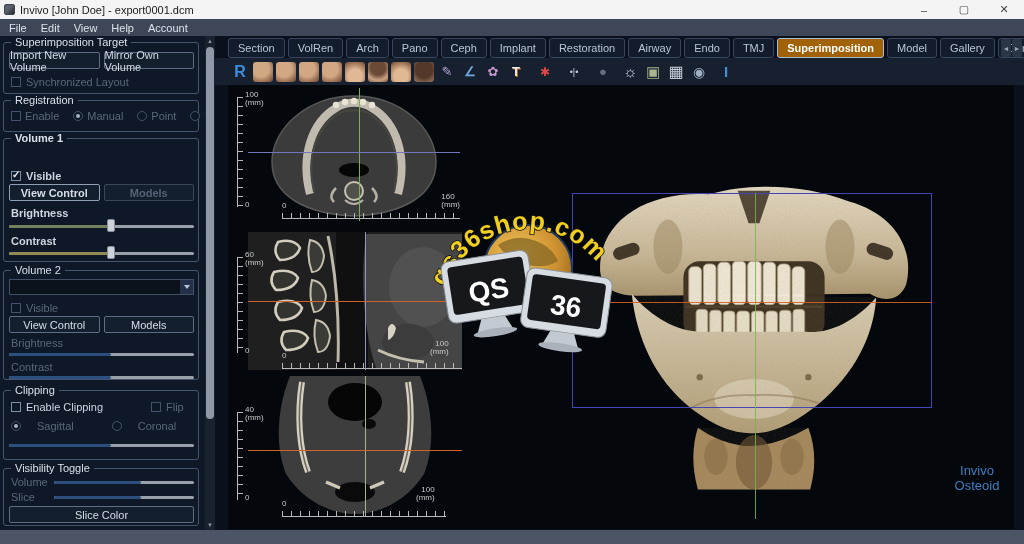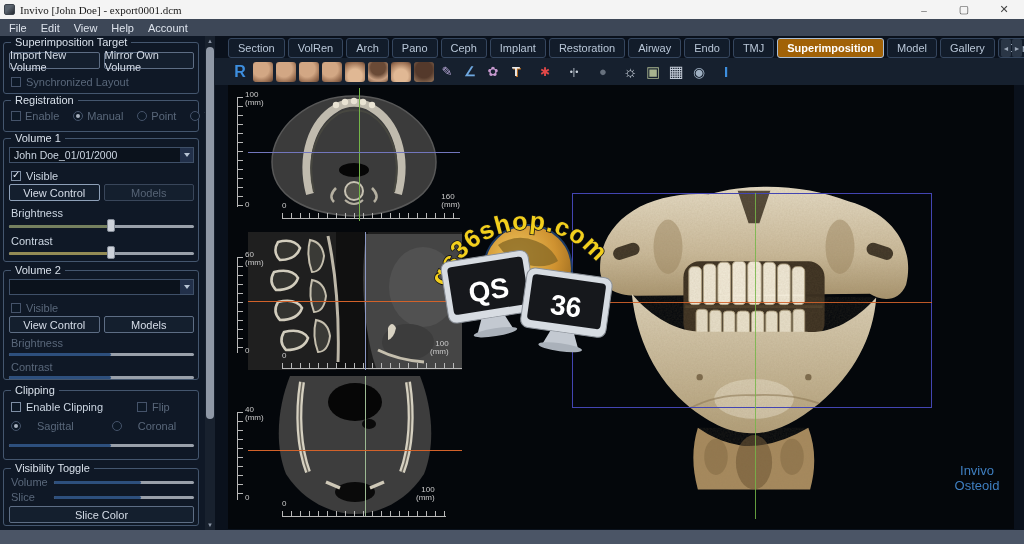--- a/index.html
+++ b/index.html
@@ -2,21 +2,21 @@
 <html><head>
 <meta charset="utf-8">
 <style>
   html,body{margin:0;padding:0;background:#2a313c;}
   body{width:1024px;height:544px;position:relative;overflow:hidden;
        font-family:"Liberation Sans",sans-serif;-webkit-font-smoothing:antialiased;}
   *{box-sizing:border-box;}
 
   
   #titlebar{position:absolute;left:0;top:0;width:1024px;height:19px;background:#f4f4f4;
-    display:flex;align-items:center;padding-left:4px;color:#1a1a1a;font-size:11px;font-family:Liberation Serif, serif;}
+    display:flex;align-items:center;padding-left:4px;color:#1a1a1a;font-size:11px;}
   #app-icon{width:11px;height:11px;margin-right:5px;border-radius:2px;
     background:linear-gradient(135deg,#5a636e 0 40%,#23282f 100%);border:1px solid #3c434c;}
   #win-controls{margin-left:auto;display:flex;height:100%;}
   .winbtn{width:40px;height:100%;display:flex;align-items:center;justify-content:center;
     color:#444;font-size:11px;}
   #menubar{position:absolute;left:0;top:19px;width:1024px;height:17px;background:#3d4757;
     display:flex;align-items:center;gap:14px;padding-left:9px;}
   .menu-item{color:#dde3ec;font-size:11px;}
 
   
@@ -148,28 +148,22 @@
       <span class="lbl dis" style="margin-right:10px;">Enable</span>
       <span class="rd sel dis"></span>
       <span class="lbl dis" style="margin-right:10px;">Manual</span>
       <span class="rd dis"></span>
       <span class="lbl dis" style="margin-right:10px;">Point</span>
       <span class="rd dis"></span>
       <span class="lbl dis">Volume</span>
     </div>
   </div>
 
-  <div class="panel" style="top:102px;height:124px;">
+  <div class="panel" style="top:102px;height:124px;font-weight:bold;">
     <span class="panel-title">Volume 1</span>
-    <div style="position:absolute;left:5px;right:4px;top:8px;height:16px;border:1px solid #3f5068;background:#0b121c;display:flex;align-items:center;">
-      <span class="lbl" style="padding-left:4px;font-size:10.5px;">John Doe_01/01/2000</span>
-      <span style="margin-left:auto;width:13px;height:14px;background:#22304a;display:flex;align-items:center;justify-content:center;">
-        <span style="width:0;height:0;border-left:3px solid transparent;border-right:3px solid transparent;border-top:4px solid #b8c4d4;"></span>
-      </span>
-    </div>
     <div class="row" style="position:absolute;left:7px;top:31px;">
       <span class="cb checked"></span>
       <span class="lbl">Visible</span>
     </div>
     <div class="row" style="position:absolute;left:5px;right:4px;top:45px;gap:4px;">
       <div class="btn hi" style="flex:1;">View Control</div>
       <div class="btn dis" style="flex:1;">Models</div>
     </div>
     <span class="lbl" style="position:absolute;left:7px;top:68px;">Brightness</span>
     <div class="slider" style="position:absolute;left:5px;right:4px;top:80px;">
@@ -212,21 +206,21 @@
         <div class="fill blue" style="width: 55%;"></div>
     </div>
   </div>
 
   <div class="panel" style="top:354px;height:70px;">
     <span class="panel-title">Clipping</span>
     <div class="row" style="position:absolute;left:7px;top:10px;">
       <span class="cb"></span>
       <span class="lbl">Enable Clipping</span>
     </div>
-    <div class="row" style="position:absolute;left:133px;top:10px;">
+    <div class="row" style="position:absolute;left:147px;top:10px;">
       <span class="cb dis"></span>
       <span class="lbl dis">Flip</span>
     </div>
     <div class="row" style="position:absolute;left:7px;top:29px;gap:16px;">
       <span class="rd sel dis"></span>
       <span class="lbl dis" style="margin-right:22px;">Sagittal</span>
       <span class="rd dis"></span>
       <span class="lbl dis" style="margin-right:22px;">Coronal</span>
       <span class="rd dis"></span>
       <span class="lbl dis">Axial</span>

